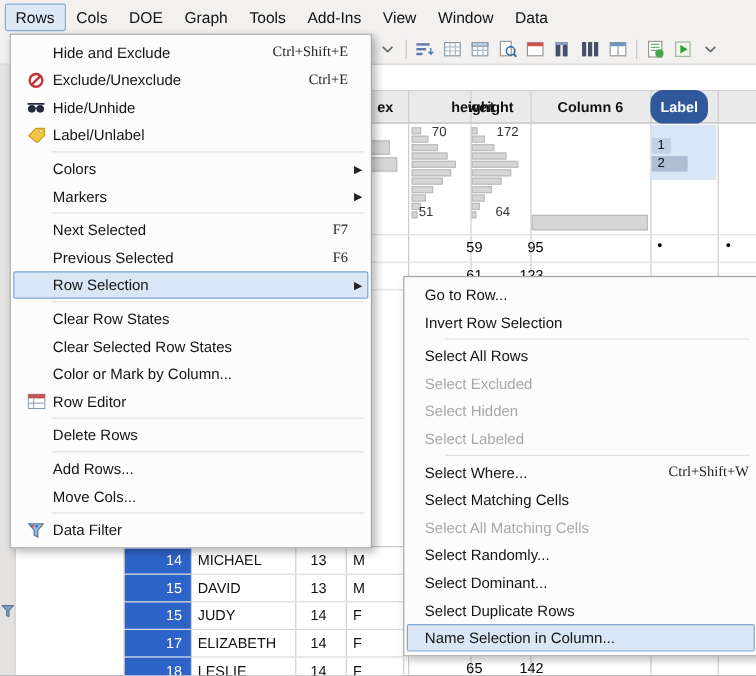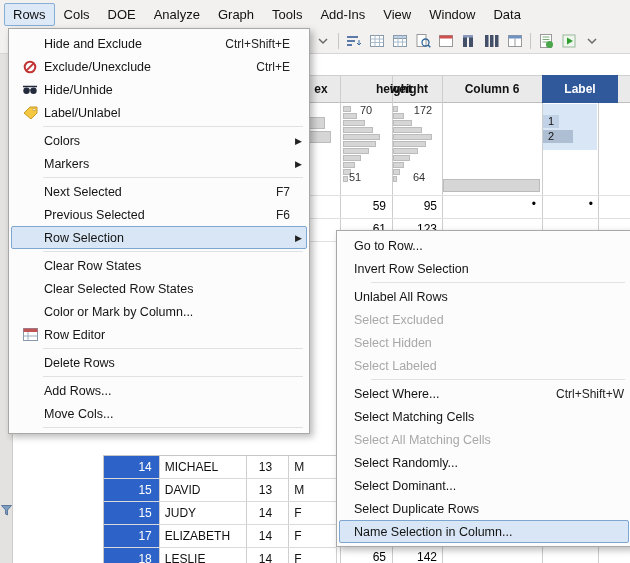--- a/index.html
+++ b/index.html
@@ -28,61 +28,61 @@
     text-align:center; z-index:2; }
   .hdr-cell.sel { background:#30599c; color:#fff; top:75px; height:28px; line-height:28px; }
   .vline { position:absolute; top:75px; bottom:0; width:1px; background:#cdcdcd; z-index:1; }
   .hline { position:absolute; left:13px; right:0; height:1px; background:#e0e0e0; z-index:1; }
   .hgbar { position:absolute; height:6px; background:#d6d6d6; border:1px solid #bcbcbc; z-index:2; }
   .hg-num { position:absolute; font-size:11px; color:#333; z-index:2; text-align:center; }
   .label-graph { position:absolute; left:543px; top:104px; width:54px; height:46px; background:#d8e6f5; z-index:2; }
   .lab-lv { position:absolute; width:54px; height:15px; font-size:11px; line-height:15px; z-index:3; }
   .lab-lv .lab-bar { position:absolute; left:0; top:1px; height:13px; }
   .lab-lv span { position:relative; padding-left:5px; }
-  .cell-num { position:absolute; font-size:12px; color:#000; text-align:right; z-index:2; }
+  .cell-num { position:absolute; font-size:12px; color:#000; text-align:right; z-index:2;margin-left:16px; }
   
   .bottom-table { position:absolute; left:103px; top:455px; width:234px; z-index:2;
     border-top:1px solid #c6c6c6; border-left:1px solid #c6c6c6; background:#fff; font-size:12px; }
   .bt-row { display:flex; height:23px; border-bottom:1px solid #d9d9d9; }
   .bt-row > div { border-right:1px solid #cfcfcf; line-height:22px; overflow:hidden; white-space:nowrap; }
   .bt-num  { width:56px; background:#2d63c8; color:#fff; text-align:right; padding-right:7px; }
   .bt-name { width:88px; padding-left:5px; }
   .bt-age  { width:42px; text-align:right; padding-right:16px; }
   .bt-sex  { width:48px; padding-left:5px; }
   
   .menu { position:absolute; background:#fcfcfc; border:1px solid #a8a8a8;
     box-shadow:3px 3px 7px rgba(0,0,0,0.28); padding:3px 0; z-index:20; }
   .rows-menu { left:8px; top:28px; width:302px; }
   .submenu { left:336px; top:230px; width:296px; z-index:21; }
   .mi { display:flex; align-items:center; height:23px; margin:0 2px; padding:0 4px;
     font-size:12.5px; color:#141414; border:1px solid transparent; cursor:default; }
   .mi .ic { width:28px; flex:0 0 28px; display:flex; align-items:center; justify-content:center; }
   .mi .lbl { flex:1; white-space:nowrap; }
-  .mi .sc { margin-left:18px; font-size:12px; color:#222; white-space:nowrap; }
+  .mi .sc { margin-left:18px; font-size:12px; color:#222; white-space:nowrap;font-family:Liberation Serif, serif; }
   .mi .arr { width:12px; text-align:right; font-size:9px; color:#222; }
   .mi.noic { padding-left:14px; }
   .mi.hl { background:#d8e6f5; border-color:#7da7d1; border-radius:2px; }
   .mi.disabled .lbl, .mi.disabled .sc { color:#a8a8a8; }
   .msep { height:5px; position:relative; margin:0 4px 0 34px; }
   .msep::after { content:""; position:absolute; left:0; right:2px; top:2px; height:1px; background:#e1e1e1; }
 </style>
 </head>
 <body>
 
 <div class="screen">
 
   <div class="table-top-strip"></div>
   <div class="data-bg"></div>
   <div class="hdr-band"></div>
 
   <span class="hdr-cell" style="left:302px;width:38px;">ex</span>
   <span class="hdr-cell" style="left:340px;width:52px;margin-left:28px;">height</span>
   <span class="hdr-cell" style="left:384px;width:50px;">weight</span>
   <span class="hdr-cell" style="left:442px;width:100px;">Column 6</span>
-  <span class="hdr-cell sel" style="left:542px;width:76px;">Label</span>
+  <span class="hdr-cell sel" style="left:542px;width:48px;border-radius:11px;">Label</span>
 
   <div class="vline" style="left:340px;"></div>
   <div class="vline" style="left:392px;"></div>
   <div class="vline" style="left:442px;"></div>
   <div class="vline" style="left:542px;"></div>
   <div class="vline" style="left:598px;"></div>
   <div class="hline" style="top:195px;"></div>
   <div class="hline" style="top:218px;"></div>
   <div class="hline" style="top:241px;"></div>
 
@@ -261,21 +261,20 @@
       <svg width="10" height="8" viewBox="0 0 10 8">
           <path d="M1 2l4 4 4-4" fill="none" stroke="#6a6a6a" stroke-width="1.5"></path>
         </svg>
     </span>
   </div>
 
   <div class="menubar">
     <span class="mb-item open">Rows</span>
     <span class="mb-item">Cols</span>
     <span class="mb-item">DOE</span>
-    <span class="mb-item">Analyze</span>
     <span class="mb-item">Graph</span>
     <span class="mb-item">Tools</span>
     <span class="mb-item">Add-Ins</span>
     <span class="mb-item">View</span>
     <span class="mb-item">Window</span>
     <span class="mb-item">Data</span>
   </div>
 
   <div class="menu rows-menu">
     <div class="mi">
@@ -396,34 +395,46 @@
       <span class="sc"></span>
       <span class="arr"></span>
     </div>
     <div class="mi">
       <span class="ic"></span>
       <span class="lbl">Move Cols...</span>
       <span class="sc"></span>
       <span class="arr"></span>
     </div>
     <div class="msep"></div>
+    <div class="mi">
+      <span class="ic">
+        <svg width="14" height="14" viewBox="0 0 14 14">
+            <path d="M1 1.5h12L8.5 7v5.5l-3-1.5V7z" fill="#9cb7d8" stroke="#5577a0"></path>
+            <circle cx="4" cy="3.5" r="1" fill="#d04040"></circle>
+            <circle cx="7.5" cy="3.5" r="1" fill="#3060c0"></circle>
+          </svg>
+      </span>
+      <span class="lbl">Data Filter</span>
+      <span class="sc"></span>
+      <span class="arr"></span>
+    </div>
   </div>
 
   <div class="menu submenu">
     <div class="mi noic">
       <span class="lbl">Go to Row...</span>
       <span class="sc"></span>
     </div>
     <div class="mi noic">
       <span class="lbl">Invert Row Selection</span>
       <span class="sc"></span>
     </div>
     <div class="msep"></div>
     <div class="mi noic">
-      <span class="lbl">Unlabel All Rows</span>
+      <span class="lbl">Select All Rows</span>
       <span class="sc"></span>
     </div>
     <div class="mi noic disabled">
       <span class="lbl">Select Excluded</span>
       <span class="sc"></span>
     </div>
     <div class="mi noic disabled">
       <span class="lbl">Select Hidden</span>
       <span class="sc"></span>
     </div>

